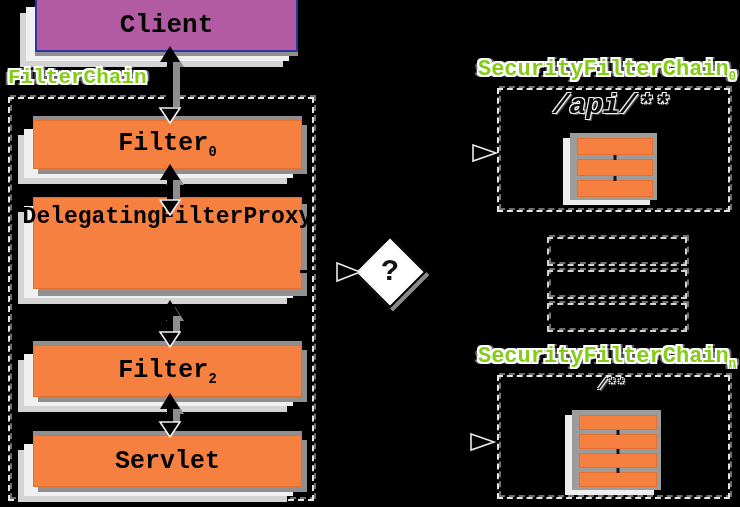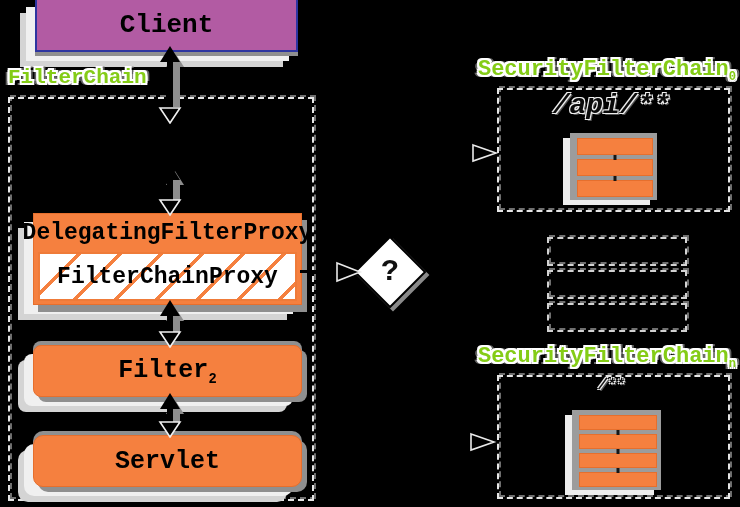--- a/index.html
+++ b/index.html
@@ -74,33 +74,33 @@
 <div id="stage">
 
   <div class="box client" style="left:35px;top:-2px;width:259px;height:50px;font-size:26px;">
     <span>Client</span>
   </div>
 
   <div class="outlined" style="left:8px;top:66px;font-size:21px;">FilterChain</div>
 
   <div class="dash-rect" style="left:8px;top:97px;width:302px;height:400px;"></div>
 
-
-  <div class="box dfp" style="left:33px;top:213px;width:267px;height:90px;font-size:23px;">
-    <span style="margin-top:6px;">DelegatingFilterProxy</span>
-    <div class="hatch" style="font-size:23px;">
-      <span>FilterChainProxy</span>
-    </div>
+  <div class="box orange" style="left:33px;top:120px;width:267px;height:47px;font-size:25px;">
+    <span><span>Filter</span><sub>0</sub></span>
   </div>
 
-  <div class="box orange" style="left:33px;top:345px;width:267px;height:50px;font-size:25px;border-radius:8px;">
+  <div class="box dfp" style="left:33px;top:197px;width:267px;height:90px;font-size:23px;">
+    <span style="margin-top:6px;">DelegatingFilterProxy</span>
+  </div>
+
+  <div class="box orange" style="left:33px;top:345px;width:267px;height:50px;font-size:25px;">
     <span><span>Filter</span><sub>2</sub></span>
   </div>
 
-  <div class="box orange" style="left:33px;top:435px;width:267px;height:50px;font-size:25px;border-radius:10px;">
+  <div class="box orange" style="left:33px;top:435px;width:267px;height:50px;font-size:25px;">
     <span>Servlet</span>
   </div>
 
   <svg width="36" height="78" style="left:154px;top:46px;">
     <rect x="19" y="15" width="7" height="46" fill="#8d8d8d"></rect>
     <polygon points="21,7 30,21 12,21" fill="#8d8d8d"></polygon>
     <rect x="13" y="12" width="6" height="50" fill="#000"></rect>
     <polygon points="16,0 26,16 6,16" fill="#000"></polygon>
     <polygon points="16,77 26,62 6,62" fill="#000" stroke="#f0f0f0" stroke-width="1.6"></polygon>
   </svg>

